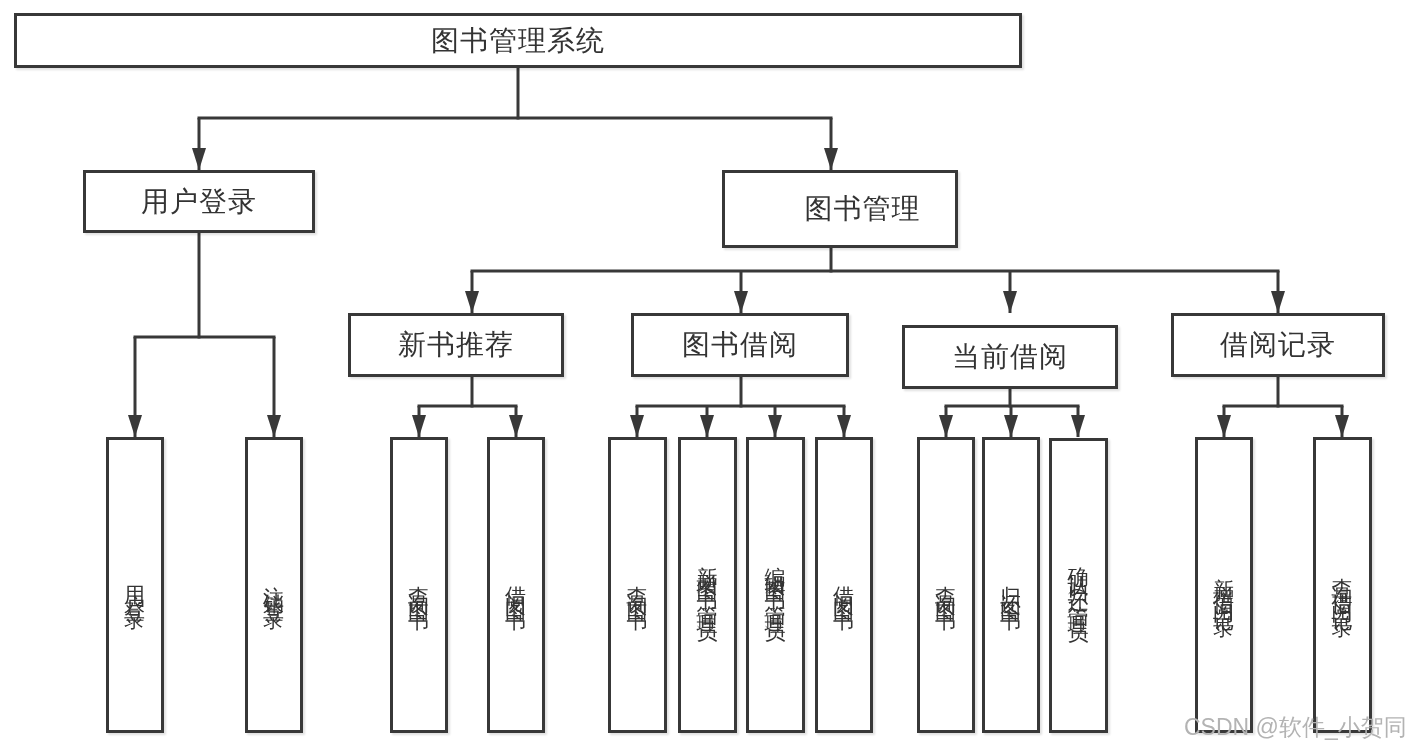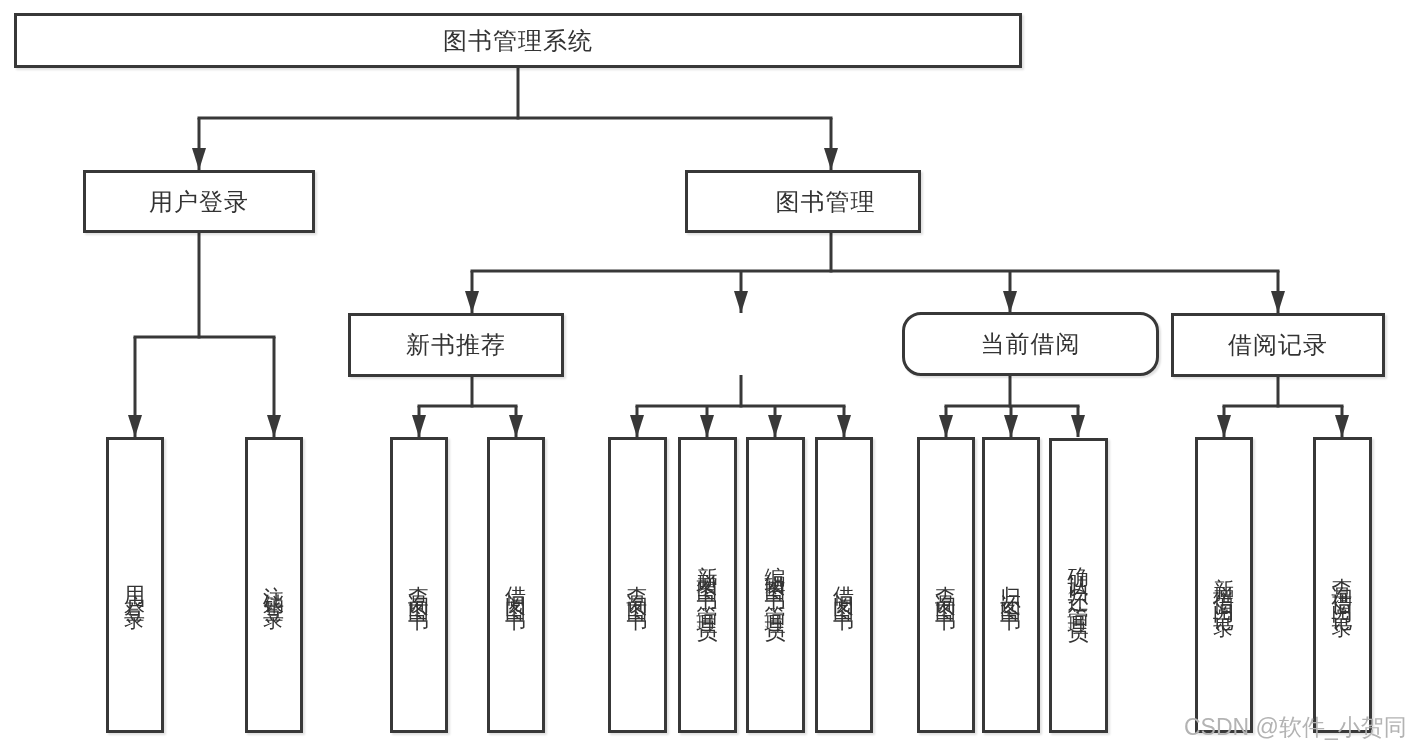--- a/index.html
+++ b/index.html
@@ -27,21 +27,21 @@
     background: #ffffff;
     border: 3px solid #383838;
     box-shadow: 2px 2px 2px rgba(0,0,0,0.12);
     display: flex;
     align-items: center;
     justify-content: center;
     z-index: 2;
     color: #333333;
   }
   .node.h .lbl {
-    font-size: 24px;
+    font-size: 28px;
     letter-spacing: 1px;
     white-space: nowrap;
   }
   .node.v .lbl {
     writing-mode: vertical-rl;
     text-orientation: mixed;
     font-size: 21px;
     letter-spacing: 8px;
     line-height: 1;
     white-space: nowrap;
@@ -109,28 +109,31 @@
     <line x1="1342" y1="406" x2="1342" y2="437" stroke="#383838" stroke-width="3" marker-end="url(#arrow)"></line>
   </svg>
 
   <div class="node h" style="left:14px; top:13px; width:1008px; height:55px;">
     <span class="lbl">图书管理系统</span>
   </div>
 
   <div class="node h" style="left:83px; top:170px; width:232px; height:63px;">
     <span class="lbl">用户登录</span>
   </div>
-  <div class="node h" style="left:685px; top:170px; width:236px; height:63px;padding-left:45px;">
+  <div class="node h" style="left:722px; top:170px; width:236px; height:78px;padding-left:45px;">
     <span class="lbl">图书管理</span>
   </div>
 
   <div class="node h" style="left:348px; top:313px; width:216px; height:64px;">
     <span class="lbl">新书推荐</span>
   </div>
-  <div class="node h" style="left:902px; top:312px; width:257px; height:64px;border-radius:19px;">
+  <div class="node h" style="left:631px; top:313px; width:218px; height:64px;">
+    <span class="lbl">图书借阅</span>
+  </div>
+  <div class="node h" style="left:902px; top:325px; width:216px; height:64px;">
     <span class="lbl">当前借阅</span>
   </div>
   <div class="node h" style="left:1171px; top:313px; width:214px; height:64px;">
     <span class="lbl">借阅记录</span>
   </div>
 
   <div class="node v" style="left:106px; top:437px; width:58px; height:296px;">
     <span class="lbl">用户登录</span>
   </div>
   <div class="node v" style="left:245px; top:437px; width:58px; height:296px;">

